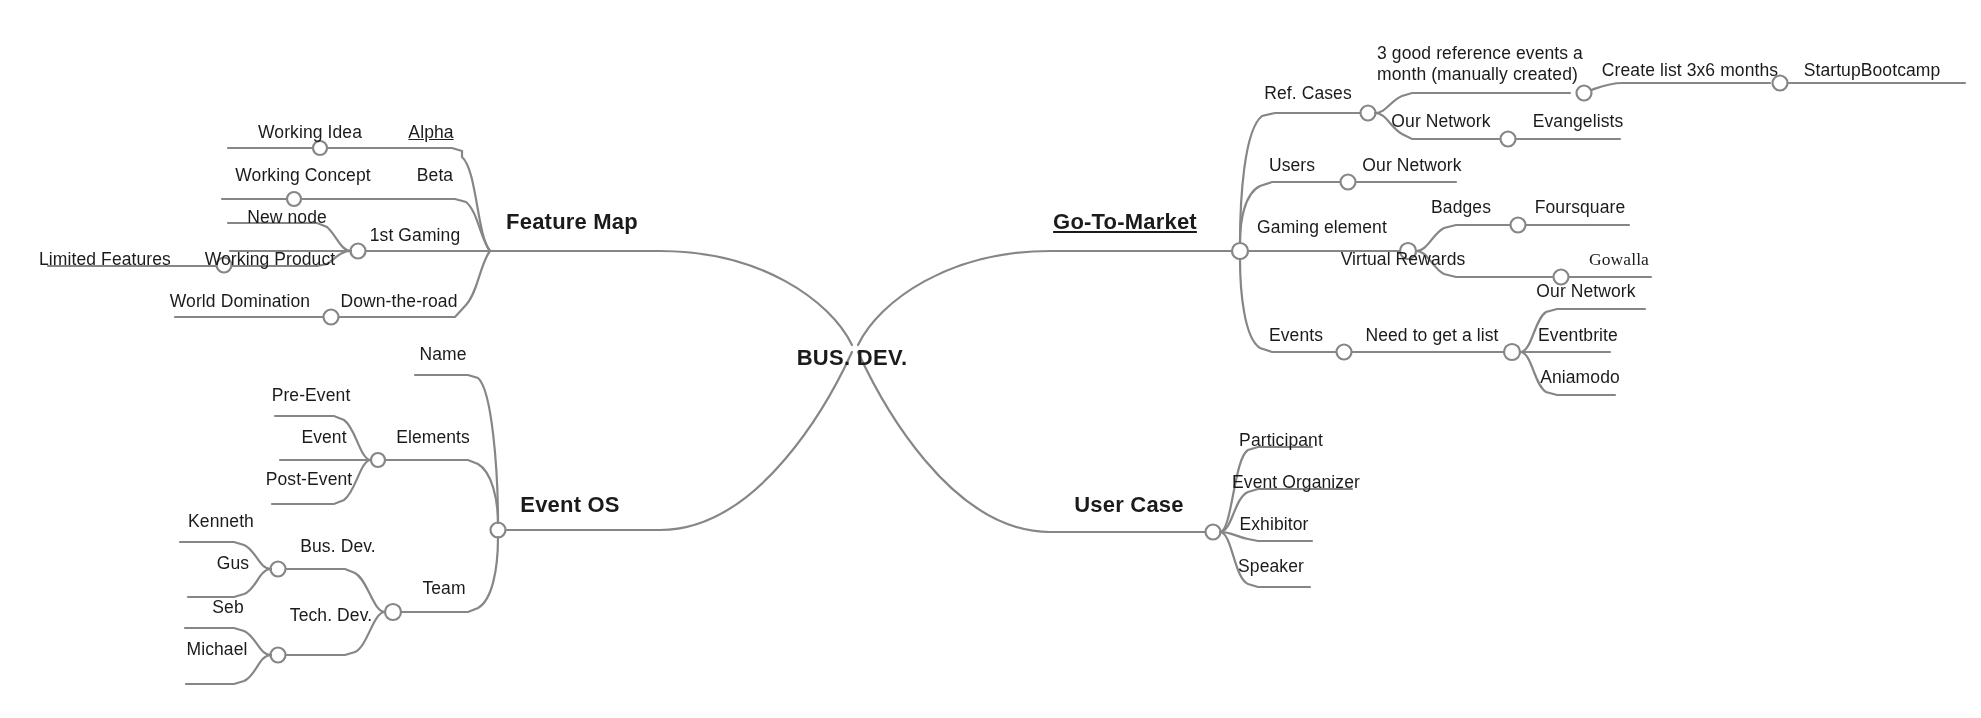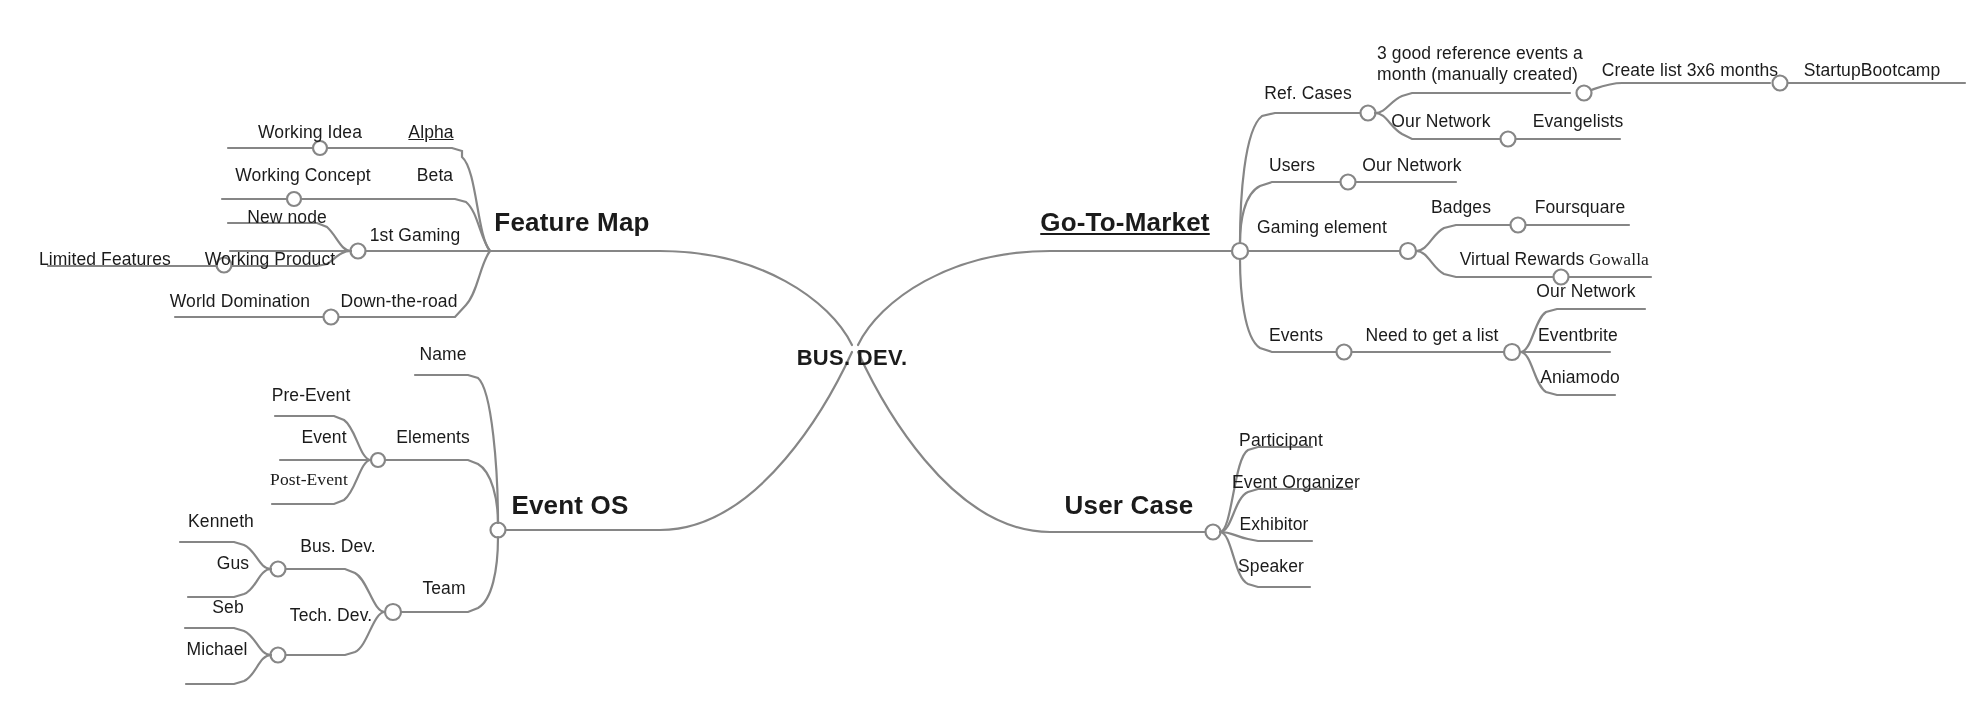--- a/index.html
+++ b/index.html
@@ -49,21 +49,21 @@
     letter-spacing: 0.1px;
     transform: translate(-50%, -100%);
     font-family: "Liberation Sans", sans-serif;
   }
   .node-label.lvl-root {
     font-size: 22px;
     font-weight: bold;
     letter-spacing: 0.3px;
   }
   .node-label.lvl-main {
-    font-size: 26px;
+    font-size: 22px;
     font-weight: bold;
     letter-spacing: 0.2px;
   }
   .node-label.two-line {
     line-height: 21px;
   }
 </style>
 </head>
 <body>
 
@@ -213,35 +213,35 @@
 
   <div class="node-label" style="left:1441px; top:131px;">Our Network</div>
   <div class="node-label" style="left:1578px; top:131px;">Evangelists</div>
 
   <div class="node-label" style="left:1292px; top:175px;">Users</div>
   <div class="node-label" style="left:1412px; top:175px;">Our Network</div>
 
   <div class="node-label" style="left:1322px; top:237px;">Gaming element</div>
   <div class="node-label" style="left:1461px; top:217px;">Badges</div>
   <div class="node-label" style="left:1580px; top:217px;">Foursquare</div>
-  <div class="node-label" style="left:1522px; top:269px;">Virtual Rewards</div>
+  <div class="node-label" style="left:1403px; top:269px;">Virtual Rewards</div>
   <div class="node-label" style="left:1619px; top:269px;font-family:Liberation Serif, serif;">Gowalla</div>
 
   <div class="node-label" style="left:1296px; top:345px;">Events</div>
   <div class="node-label" style="left:1432px; top:345px;">Need to get a list</div>
   <div class="node-label" style="left:1586px; top:301px;">Our Network</div>
   <div class="node-label" style="left:1578px; top:345px;">Eventbrite</div>
   <div class="node-label" style="left:1580px; top:387px;">Aniamodo</div>
 
   <div class="node-label" style="left:443px; top:364px;">Name</div>
 
   <div class="node-label" style="left:433px; top:447px;">Elements</div>
   <div class="node-label" style="left:311px; top:405px;">Pre-Event</div>
   <div class="node-label" style="left:324px; top:447px;">Event</div>
-  <div class="node-label" style="left:309px; top:489px;font-family:Liberation Serif, serif;">Post-Event</div>
+  <div class="node-label" style="left:309px; top:489px;">Post-Event</div>
 
   <div class="node-label" style="left:444px; top:598px;">Team</div>
   <div class="node-label" style="left:338px; top:556px;">Bus. Dev.</div>
   <div class="node-label" style="left:221px; top:531px;">Kenneth</div>
   <div class="node-label" style="left:233px; top:573px;">Gus</div>
   <div class="node-label" style="left:331px; top:625px;">Tech. Dev.</div>
   <div class="node-label" style="left:228px; top:617px;">Seb</div>
   <div class="node-label" style="left:217px; top:659px;">Michael</div>
 
   <div class="node-label" style="left:1281px; top:450px;">Participant</div>

